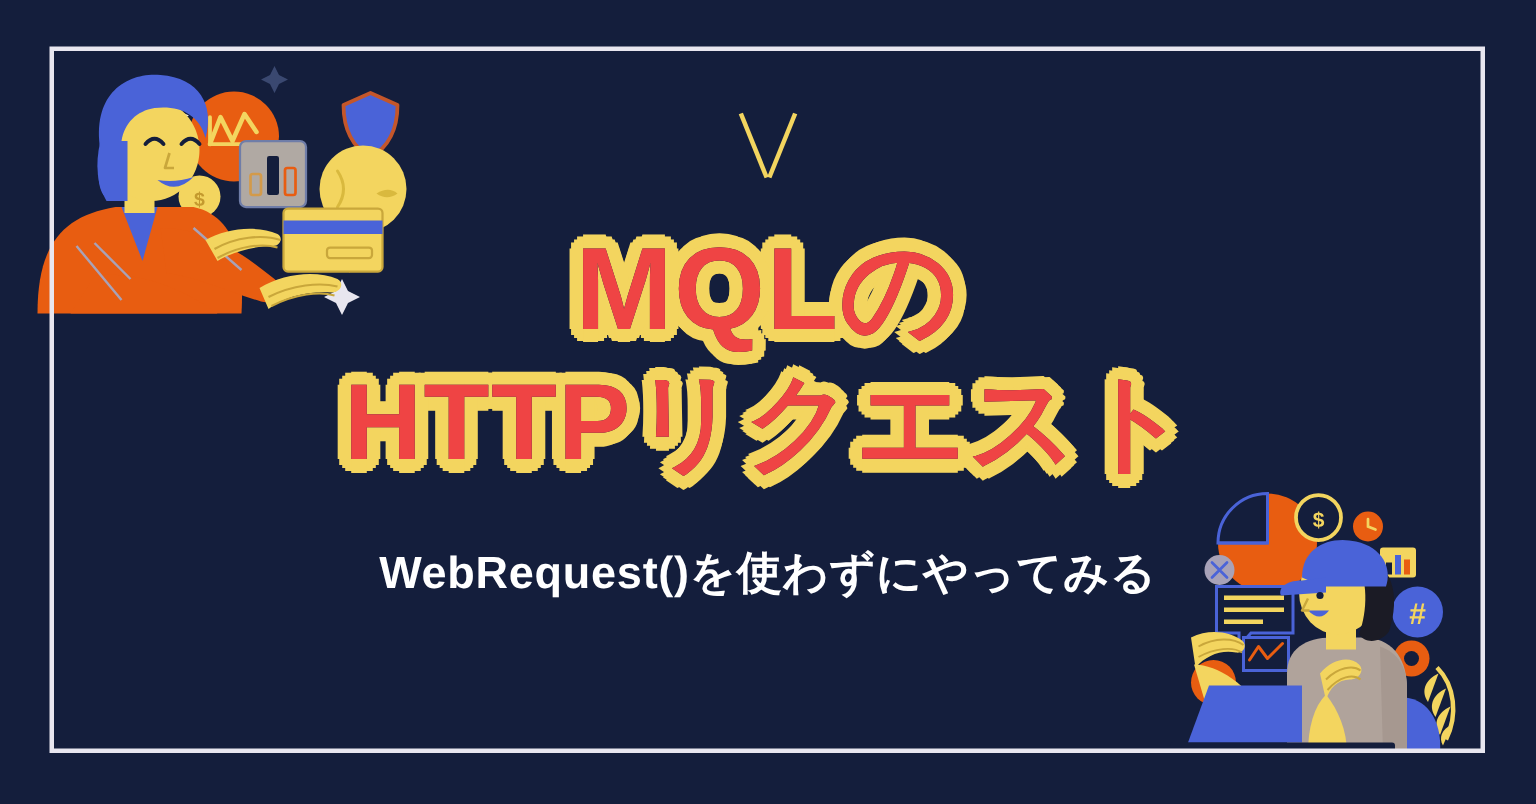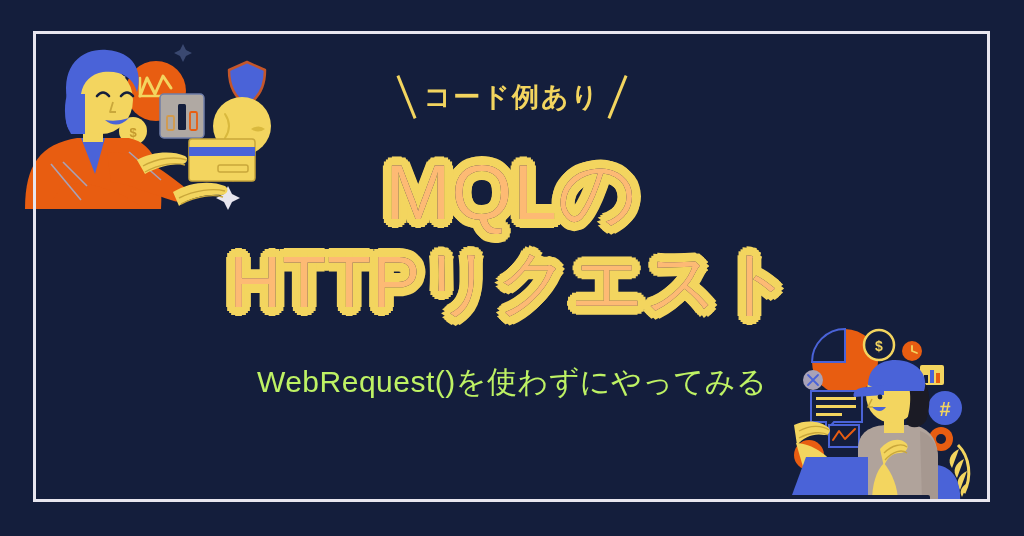--- a/index.html
+++ b/index.html
@@ -65,45 +65,45 @@
 
   
   #headline{
     margin-top:32px;
     text-align:center;
     line-height:1.04;
     pointer-events:auto;
   }
   .hl-line{
     display:block;
-    color:#fdba74;
-    font-weight:400;
+    color:#ef4444;
+    font-weight:700;
     white-space:nowrap;
     -webkit-text-stroke:7px #141E3C;
     paint-order:stroke fill;
     text-shadow:
        0 0 0 #141E3C,
        9px 0 0 #F3D55F, -9px 0 0 #F3D55F,
        0 9px 0 #F3D55F, 0 -9px 0 #F3D55F,
        6px 6px 0 #F3D55F, -6px 6px 0 #F3D55F,
        6px -6px 0 #F3D55F, -6px -6px 0 #F3D55F,
        8px 4px 0 #F3D55F, -8px 4px 0 #F3D55F,
        8px -4px 0 #F3D55F, -8px -4px 0 #F3D55F,
        4px 8px 0 #F3D55F, -4px 8px 0 #F3D55F,
        4px -8px 0 #F3D55F, -4px -8px 0 #F3D55F;
   }
   #hl-line-1{ font-size:78px; letter-spacing:1px; }
   #hl-line-2{ font-size:72px; letter-spacing:1px; margin-top:12px; }
 
   
   #subtitle{
     margin-top:42px;
-    color:#bef264;
+    color:#ffffff;
     font-size:30px;
-    font-weight:400;
+    font-weight:700;
     letter-spacing:0.5px;
     white-space:nowrap;
     pointer-events:auto;
   }
 </style>
 </head>
 <body>
 
 <div id="canvas">
 
@@ -302,21 +302,20 @@
       </g>
     </svg>
   </div>
 
   <div id="frame"></div>
 
   <div id="text-stack">
 
     <div id="eyebrow-row">
       <span class="slash left"></span>
-      <span id="eyebrow-text">コード例あり</span>
       <span class="slash right"></span>
     </div>
 
     <div id="headline">
       <span class="hl-line" id="hl-line-1">MQLの</span>
       <span class="hl-line" id="hl-line-2">HTTPリクエスト</span>
     </div>
 
     <div id="subtitle">WebRequest()を使わずにやってみる</div>
   </div>

